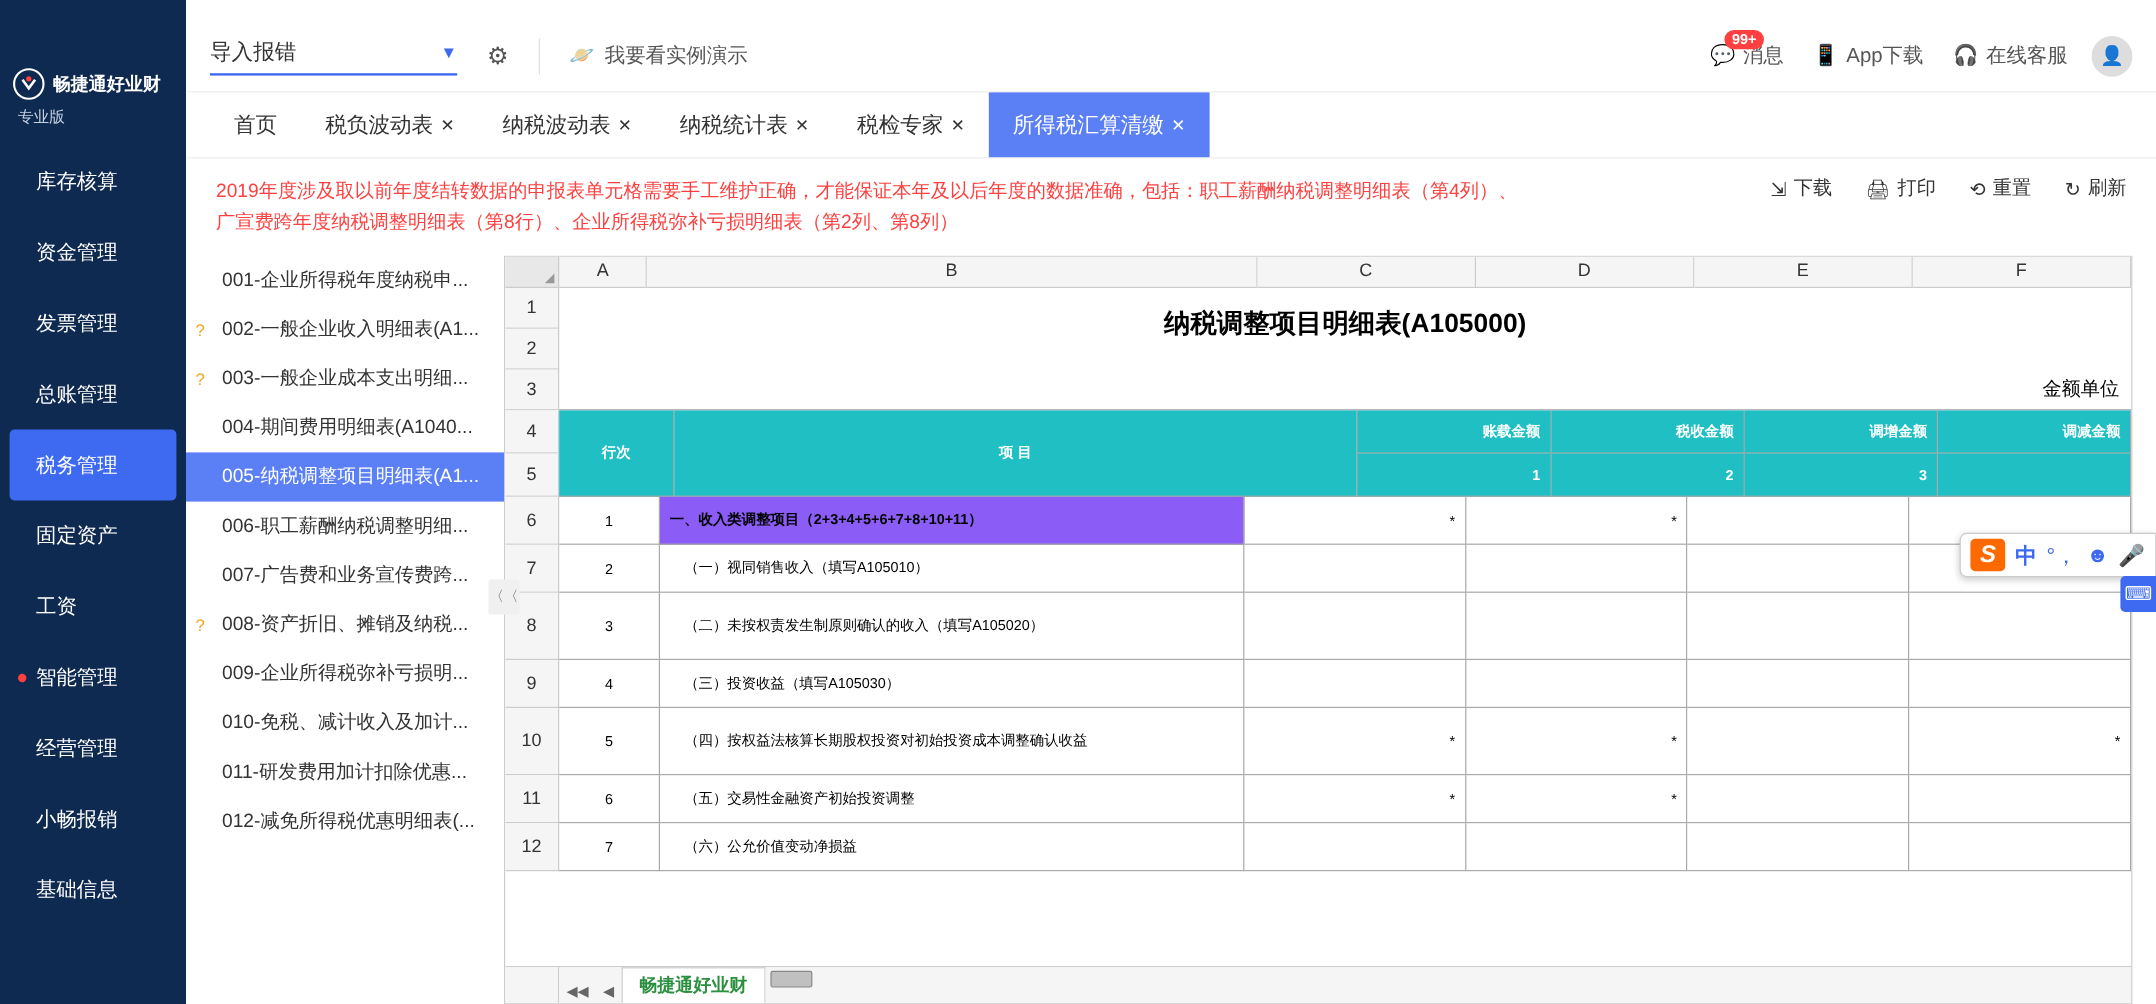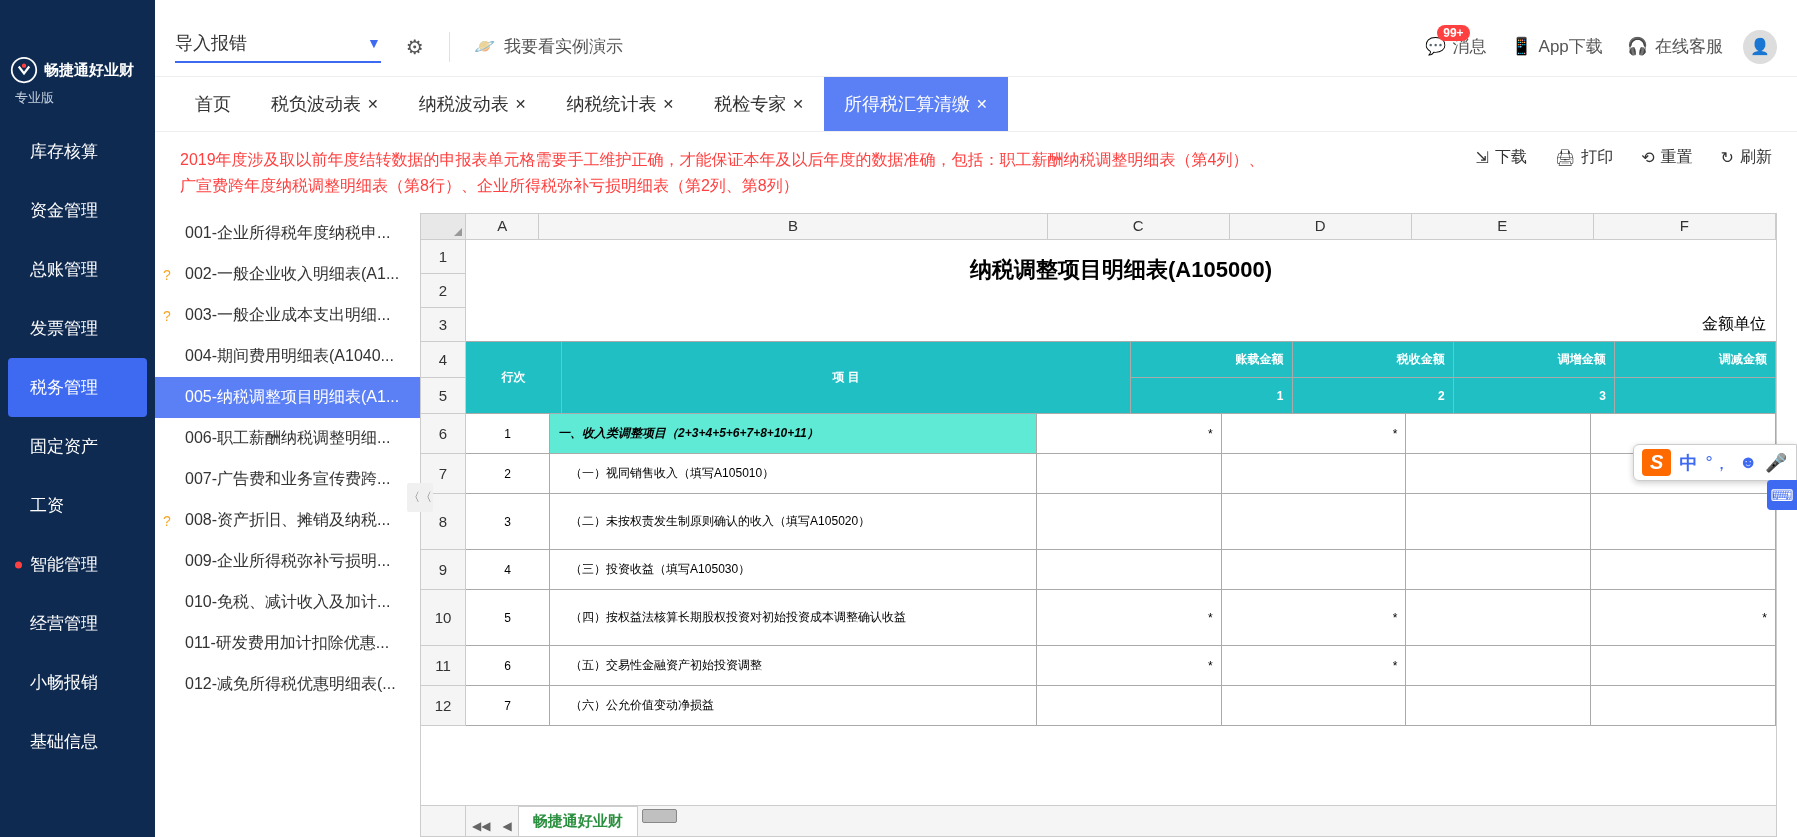--- a/index.html
+++ b/index.html
@@ -54,21 +54,21 @@
 .sheet-body { flex: 1; overflow: auto; }
 .sheet-row { display: flex; }
 .row-h { width: 45px; text-align: center; font-size: 15px; color: #333; border-right: 1px solid #ccc; border-bottom: 1px solid #ccc; background: #f5f5f5; display: flex; align-items: center; justify-content: center; }
 .cell { border-right: 1px solid #aaa; border-bottom: 1px solid #aaa; padding: 6px 8px; font-size: 12px; display: flex; align-items: center; }
 .cell.c-narrow { flex: 0.4; justify-content: center; }
 .cell.c-wide { flex: 2.8; }
 .cell.c-norm { flex: 1; justify-content: flex-end; }
 .title-cell { flex: 1; text-align: center; font-size: 22px; font-weight: bold; padding: 15px; }
 .unit-cell { flex: 1; text-align: right; padding: 6px 10px; font-size: 16px; border-bottom: 1px solid #aaa; }
 .header-cell { background: #1fbfc4; color: #fff; font-weight: bold; justify-content: center; }
-.fx-cell { background: #5eead4; font-style: italic; }
+.fx-cell { background: #8b5cf6; }
 
 .sheet-footer { display: flex; border-top: 1px solid #ccc; }
 .footer-corner { width: 45px; border-right: 1px solid #ccc; background: #f5f5f5; }
 .sheet-tab-strip { display: flex; align-items: flex-end; background: #f5f5f5; flex: 0 0 auto; }
 .sheet-nav-btn { padding: 3px 6px; font-size: 12px; color: #666; cursor: pointer; }
 .sheet-tab { padding: 5px 14px; background: #fff; border: 1px solid #ccc; border-bottom: none; font-size: 15px; color: #2a8f3e; font-weight: bold; cursor: pointer; }
 .hscroll-area { flex: 1; background: #f5f5f5; position: relative; }
 .hscroll-thumb { position: absolute; left: 4px; top: 3px; height: 14px; width: 35px; background: #c0c0c0; border: 1px solid #888; border-radius: 2px; }
 
 .ime-widget { position: fixed; right: 0; top: 444px; background: #fff; border: 1px solid #ccc; border-radius: 6px 0 0 6px; display: flex; align-items: center; gap: 8px; padding: 4px 8px; font-size: 18px; box-shadow: 0 2px 6px rgba(0,0,0,0.2); }
@@ -85,22 +85,22 @@
         <circle cx="16" cy="16" r="14" fill="none" stroke="#fff" stroke-width="2"></circle>
         <path d="M10 12 L16 20 L22 12" fill="none" stroke="#fff" stroke-width="2.5"></path>
         <circle cx="16" cy="11" r="2.5" fill="#ff4040"></circle>
       </svg>
     <span class="logo-text">畅捷通好业财</span>
   </div>
   <div class="edition">专业版</div>
   <div id="nav-items">
       <div class="nav-item"><span>库存核算</span></div>
       <div class="nav-item"><span>资金管理</span></div>
+      <div class="nav-item"><span>发票管理</span></div>
       <div class="nav-item"><span>总账管理</span></div>
-      <div class="nav-item"><span>发票管理</span></div>
       <div class="nav-item active"><span>税务管理</span></div>
       <div class="nav-item"><span>固定资产</span></div>
       <div class="nav-item"><span>工资</span></div>
       <div class="nav-item"><span class="nav-dot"></span><span>智能管理</span></div>
       <div class="nav-item"><span>经营管理</span></div>
       <div class="nav-item"><span>小畅报销</span></div>
       <div class="nav-item"><span>基础信息</span></div>
     </div>
 </div>
 

